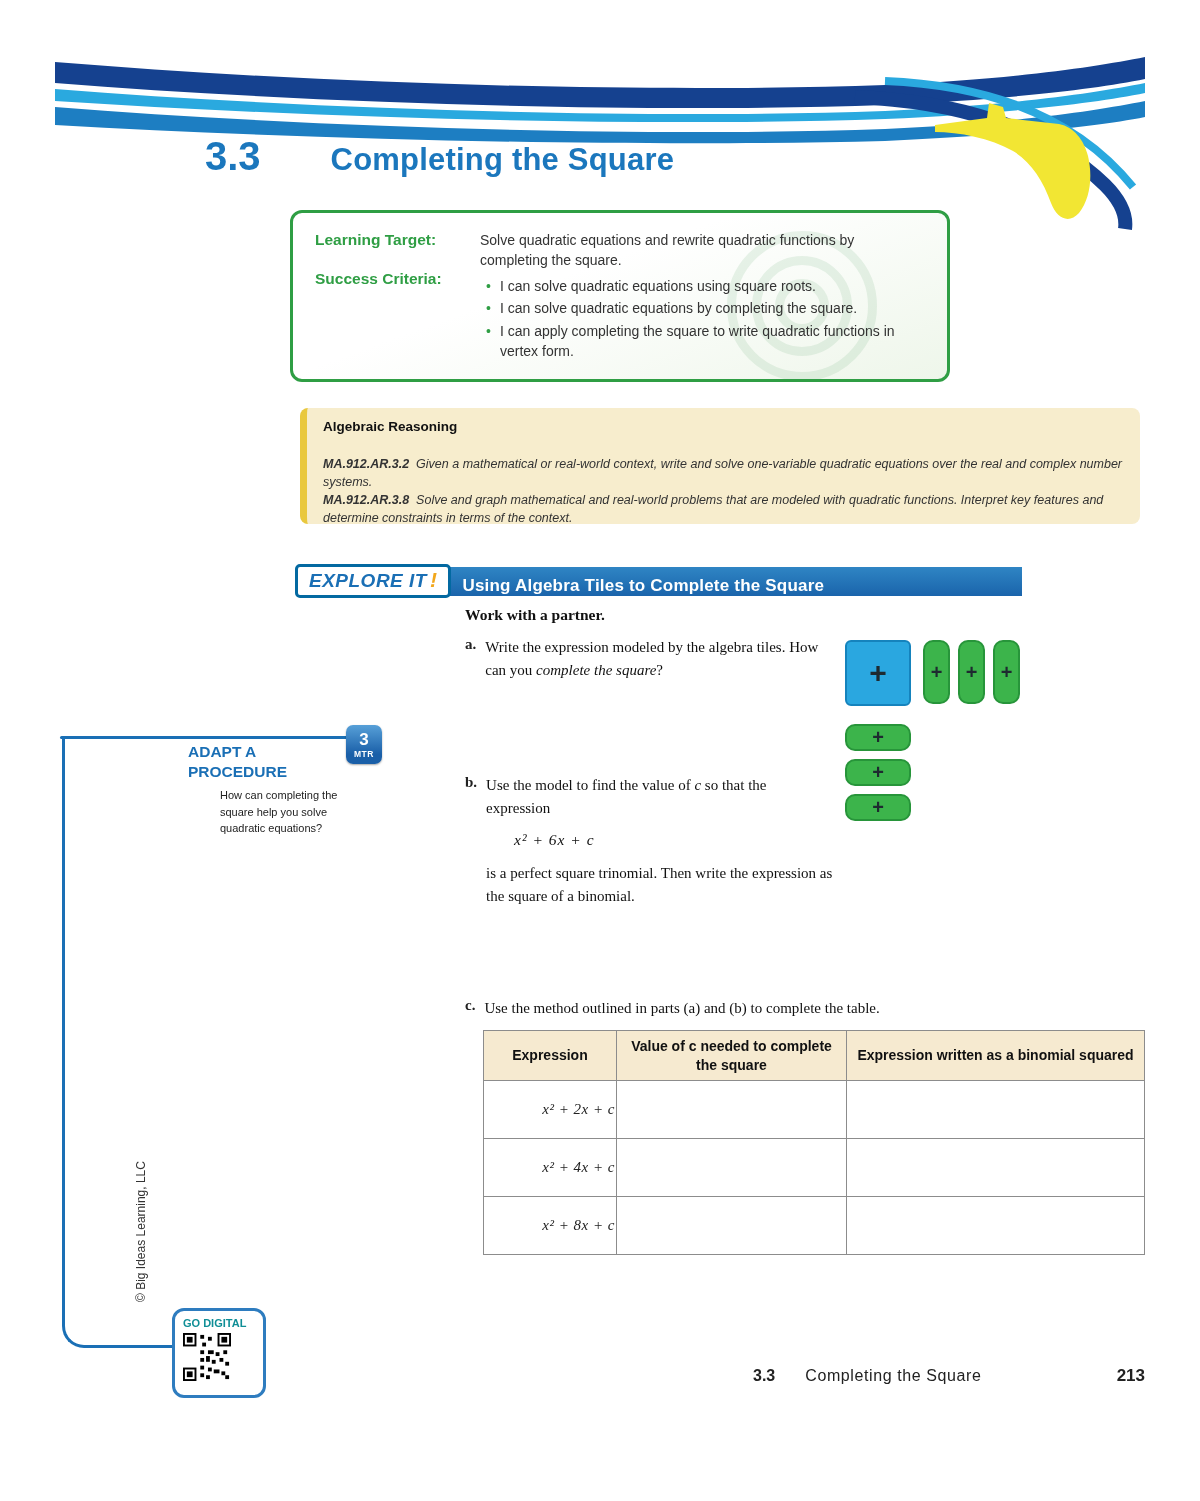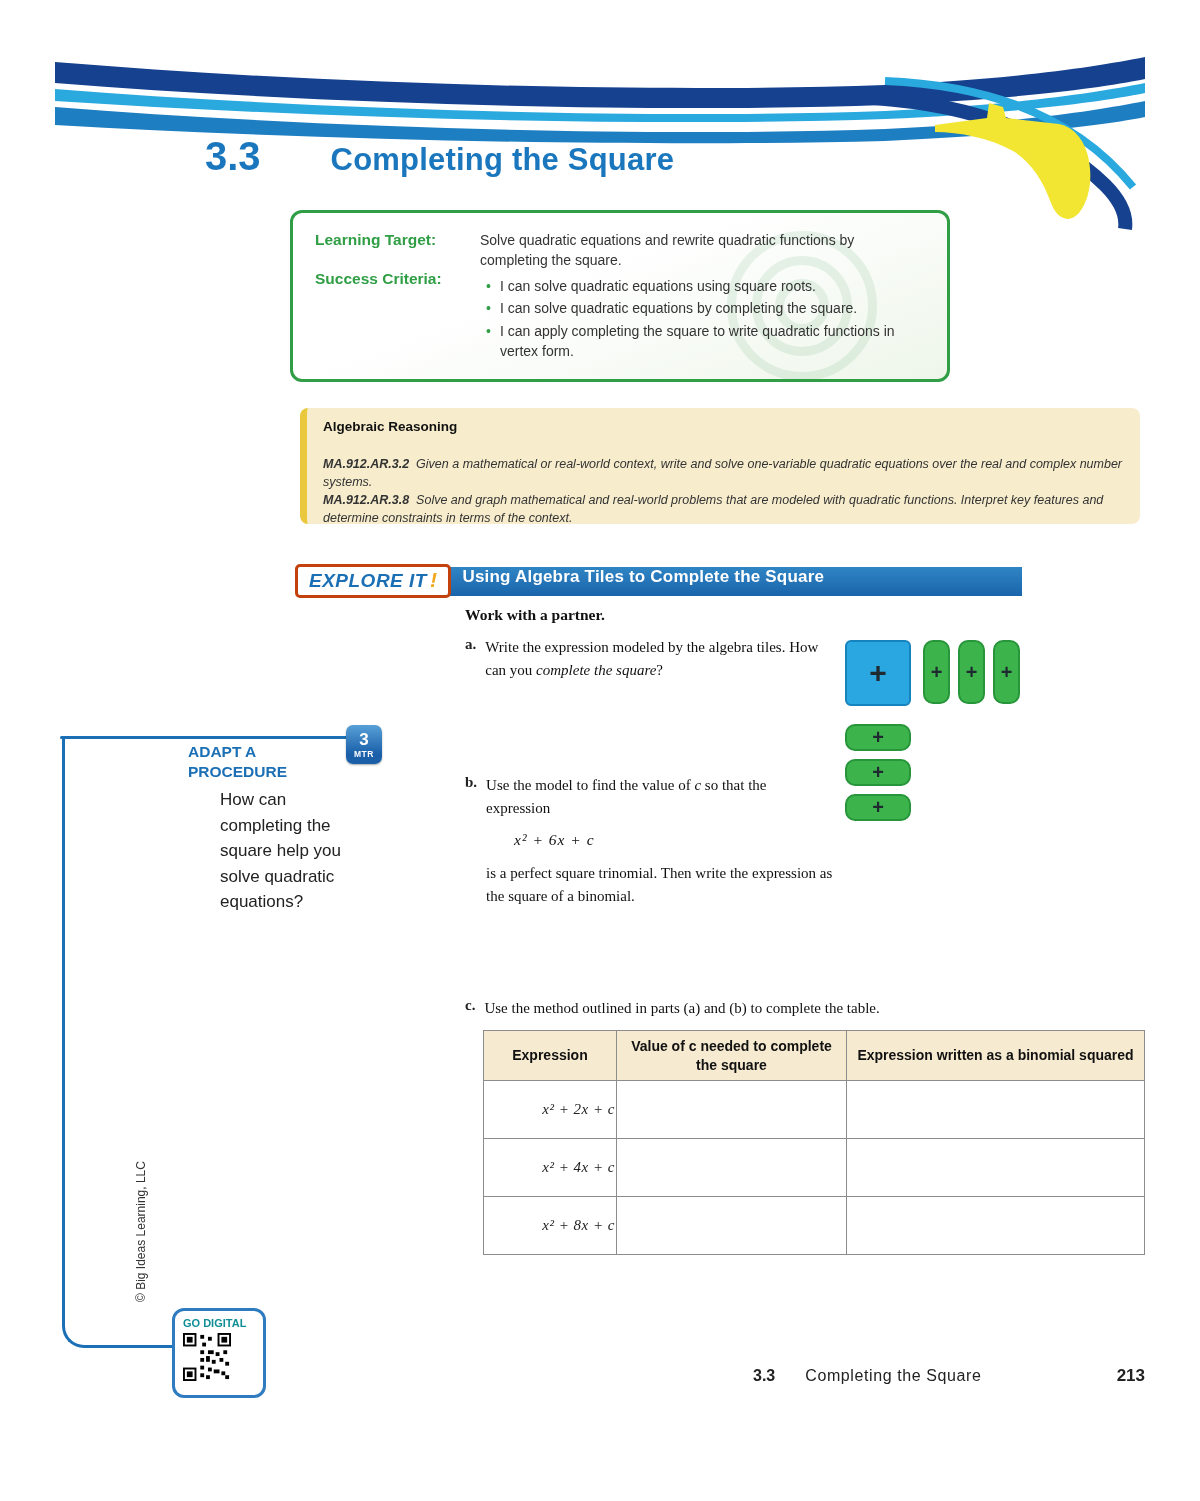--- a/index.html
+++ b/index.html
@@ -42,29 +42,29 @@
     background:#f7edcd; border-radius:8px; border-left:7px solid #e9c83e;
     padding:11px 16px;
   }
   .std-title { font-weight:bold; font-size:13.5px; color:#111; margin-bottom:21px; }
   .std-item { font-size:12.5px; line-height:1.45; color:#333;font-style:italic; }
   .std-code { font-weight:bold; }
 
   
   .explore-header { position:absolute; left:295px; top:564px; width:727px; display:flex; align-items:center; }
   .explore-badge {
-    background:#fff; border:3px solid #c2410c; border-radius:5px;
+    background:#fff; border:3px solid #0369a1; border-radius:5px;
     padding:1px 11px 3px; font-weight:bold; font-style:italic; font-size:19px;
     color:#1a6fb5; letter-spacing:.5px; white-space:nowrap; position:relative; z-index:2;
   }
   .explore-badge .bang { color:#f2a71b; margin-left:3px; font-size:21px; }
   .explore-bar {
     flex:1; height:29px; margin-left:-5px;
     background:linear-gradient(180deg,#2f85c4,#1a64ab);
-    color:#fff; font-weight:bold; font-size:17px; display:flex; align-items:flex-start;
+    color:#fff; font-weight:bold; font-size:17px; display:flex; align-items:flex-end;
     padding-left:16px; letter-spacing:.2px;
   }
 
   
   .work-intro { position:absolute; left:465px; top:606px; font-family:"Liberation Serif",serif; font-weight:bold; font-size:15.5px; color:#111; }
   .part { position:absolute; display:flex; }
   .part-label { font-weight:bold; font-family:"Liberation Serif",serif; font-size:15px; margin-right:9px; }
   .part-text { font-family:"Liberation Serif",serif; font-size:15px; line-height:1.5; color:#111; }
   .ital { font-style:italic; }
   .part-a { left:465px; top:636px; width:368px; }
@@ -85,21 +85,21 @@
   .hline { position:absolute; left:60px; top:736px; width:290px; height:3px; background:#1a6fb5; border-radius:2px; }
   .lshape { position:absolute; left:62px; top:736px; width:112px; height:612px;
     border-left:3px solid #1a6fb5; border-bottom:3px solid #1a6fb5; border-bottom-left-radius:22px; }
   .mtr-badge { position:absolute; left:346px; top:725px; width:36px; height:39px;
     background:linear-gradient(180deg,#57a0d8 0%,#1a5fa8 75%); border-radius:7px; color:#fff;
     display:flex; flex-direction:column; align-items:center; justify-content:center;
     box-shadow:0 1px 2px rgba(0,0,0,.35); z-index:2; }
   .mtr-num { font-size:17px; font-weight:bold; line-height:1; }
   .mtr-label { font-size:8.5px; font-weight:bold; letter-spacing:.5px; margin-top:1px; }
   .adapt-title { position:absolute; left:188px; top:742px; color:#1a6fb5; font-weight:bold; font-size:15.5px; line-height:1.3; }
-  .adapt-question { position:absolute; left:220px; top:787px; width:140px; font-size:17px; line-height:1.5; color:#222; }
+  .adapt-question { position:absolute; left:220px; top:787px; width:140px; font-size:11px; line-height:1.5; color:#222; }
 
   
   .explore-table { position:absolute; left:483px; top:1030px; border-collapse:collapse; }
   .explore-table th, .explore-table td { border:1px solid #8c8c8c;text-align:right; }
   .explore-table th { background:#f6ead0; font-weight:bold; font-size:14px; color:#111; height:50px; padding:4px 10px; text-align:center; line-height:1.3; }
   .explore-table td { height:58px; background:#fff; }
   .explore-table td.expr { font-family:"Liberation Serif",serif; font-style:italic; font-size:15px; padding-left:14px; letter-spacing:.5px; }
 
   
   .copyright { position:absolute; left:134px; top:1302px; transform:rotate(-90deg); transform-origin:0 0; white-space:nowrap; font-size:12px; color:#333; }

